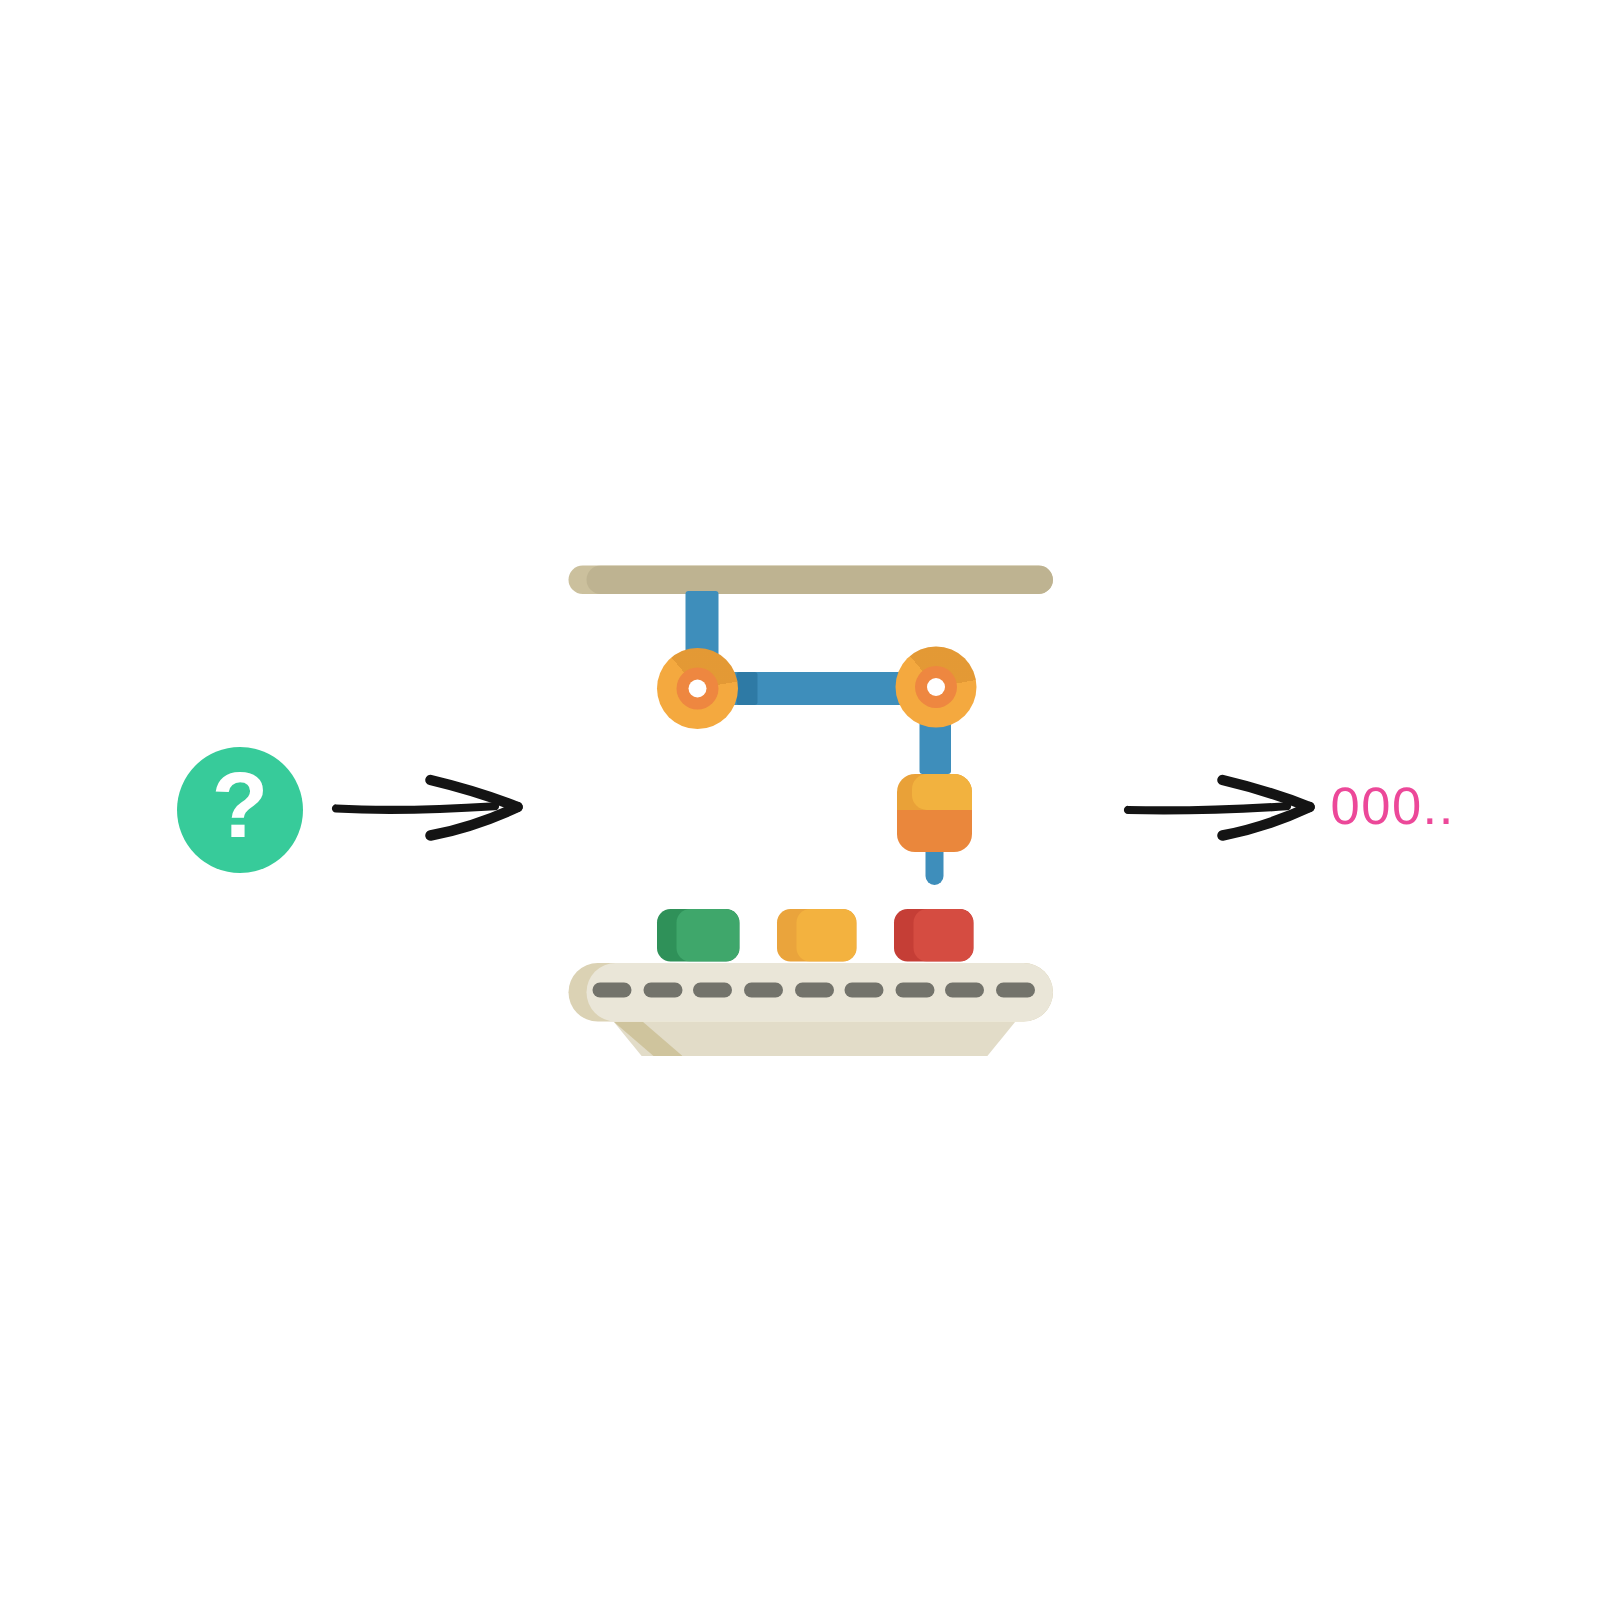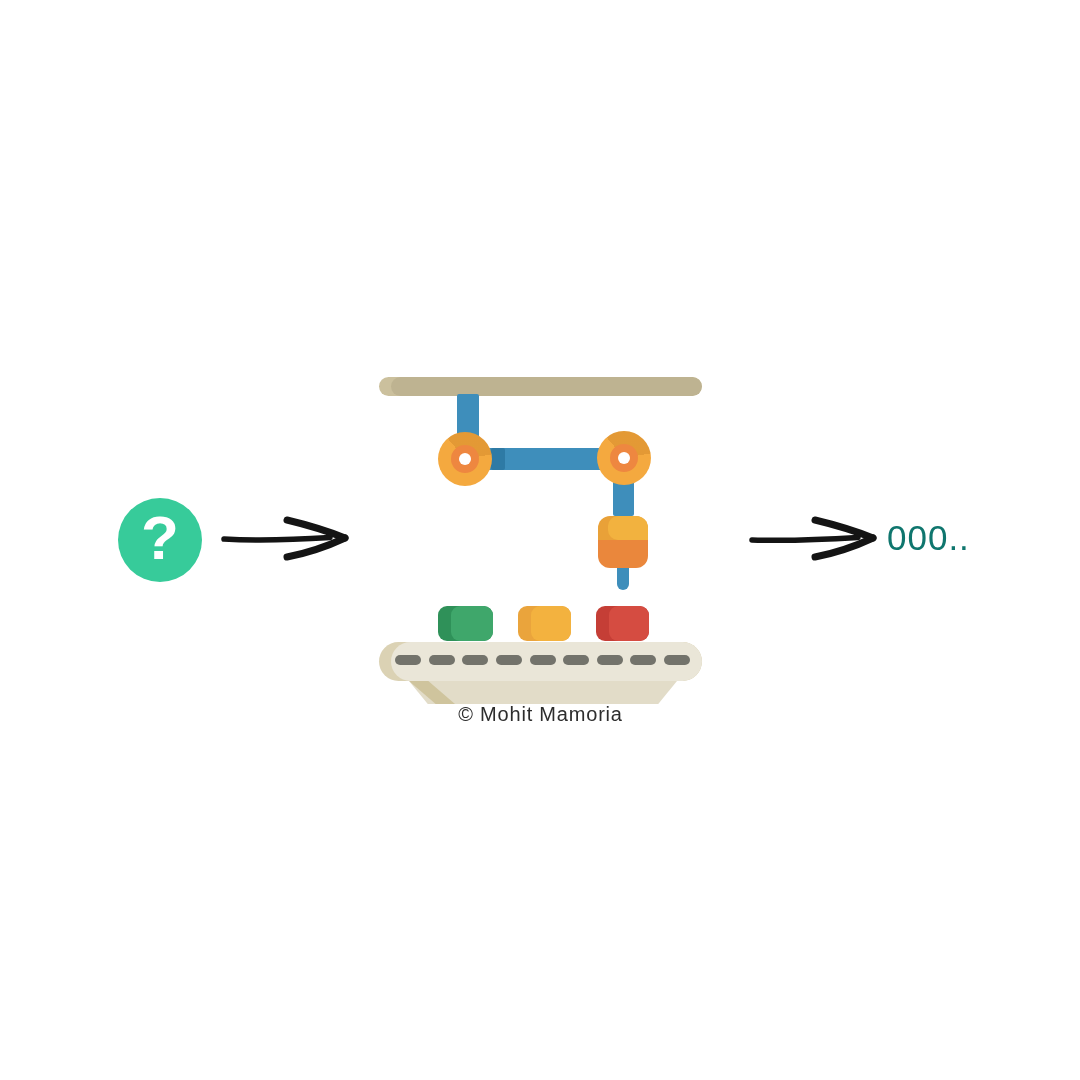--- a/index.html
+++ b/index.html
@@ -143,17 +143,16 @@
       <div class="base-shade" style="background-color: rgb(207, 196, 157);"></div>
     </div>
   </div>
 
   <svg class="arrow arrow-2" viewBox="0 0 132 52">
     <path class="tail" d="M4 28 C 40 29, 78 27.5, 110 25.5" style="stroke: rgb(20, 20, 20);"></path>
     <path class="head" d="M67 8 C 88 13, 110 20, 125 26" style="stroke: rgb(20, 20, 20);"></path>
     <path class="head" d="M67 45 C 88 41, 110 33, 125 26" style="stroke: rgb(20, 20, 20);"></path>
   </svg>
 
-  <div class="output-text" style="color: #0f766e;">000..</div>
+  <div class="output-text" style="color: #ec4899;">000..</div>
 
-  <div class="caption" style="color: rgb(45, 45, 45);">© Mohit Mamoria</div>
 
 </div>
 
 </body></html>

